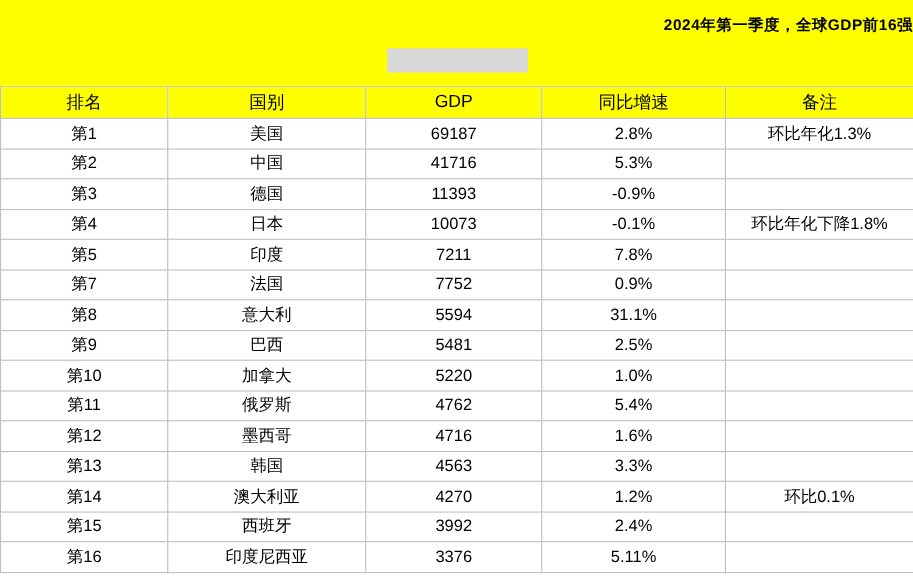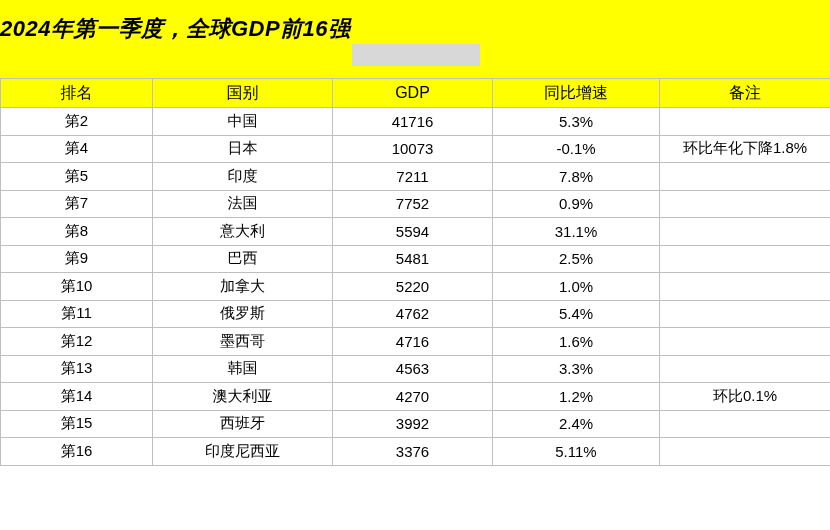--- a/index.html
+++ b/index.html
@@ -22,26 +22,25 @@
   .title-band {
     height: 78px;
     background: #ffff00;
     position: relative;
   }
   .title-text {
     position: absolute;
     left: 0;
     right: 0;
     top: 14px;
-    text-align: left;
-    font-size: 22px;
+    text-align: right;
+    font-size: 14px;
     font-weight: bold;
     color: #000000;
     letter-spacing: 0.5px;
-    font-style: italic;
   }
   .title-redaction {
     position: absolute;
     left: 352px;
     top: 44px;
     width: 128px;
     height: 22px;
     background: #d8d8d8;
   }
   table.gdp {
@@ -108,24 +107,38 @@
       <tr>
         <th>排名</th>
         <th>国别</th>
         <th>GDP</th>
         <th>同比增速</th>
         <th>备注</th>
       </tr>
     </thead>
     <tbody id="table-body">
         <tr>
+          <td class="rank">第1</td>
+          <td>美国</td>
+          <td>69187</td>
+          <td>2.8%</td>
+          <td class="note">环比年化1.3%</td>
+        </tr>
+        <tr>
           <td class="rank">第2</td>
           <td>中国</td>
           <td>41716</td>
           <td>5.3%</td>
+          <td class="note"></td>
+        </tr>
+        <tr>
+          <td class="rank">第3</td>
+          <td>德国</td>
+          <td>11393</td>
+          <td>-0.9%</td>
           <td class="note"></td>
         </tr>
         <tr>
           <td class="rank">第4</td>
           <td>日本</td>
           <td>10073</td>
           <td>-0.1%</td>
           <td class="note">环比年化下降1.8%</td>
         </tr>
         <tr>

